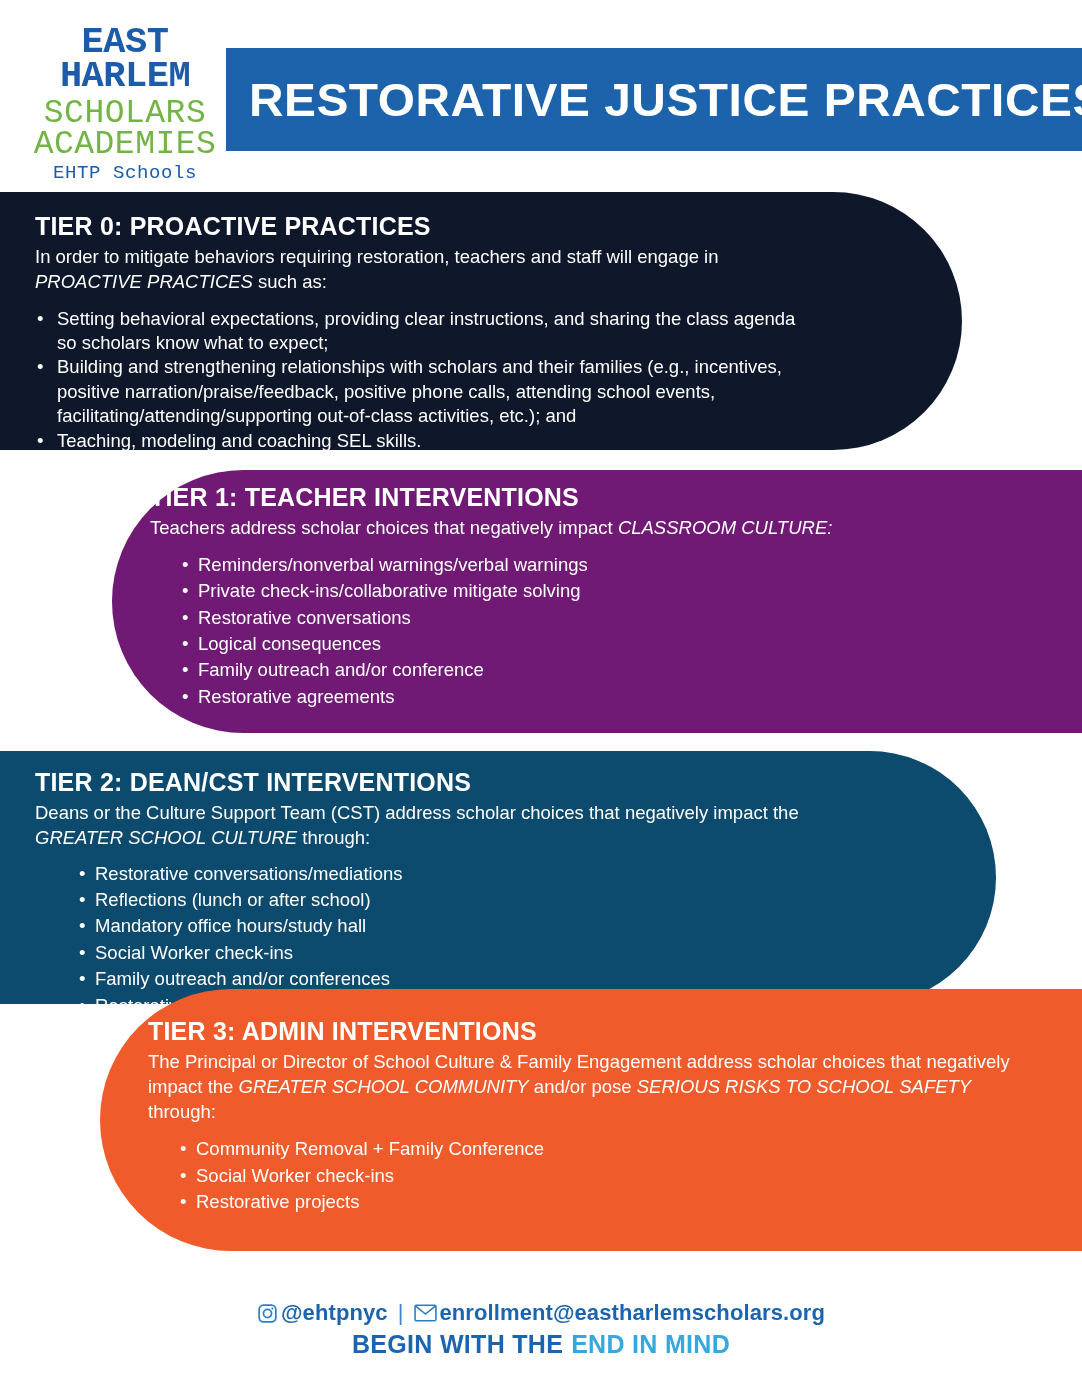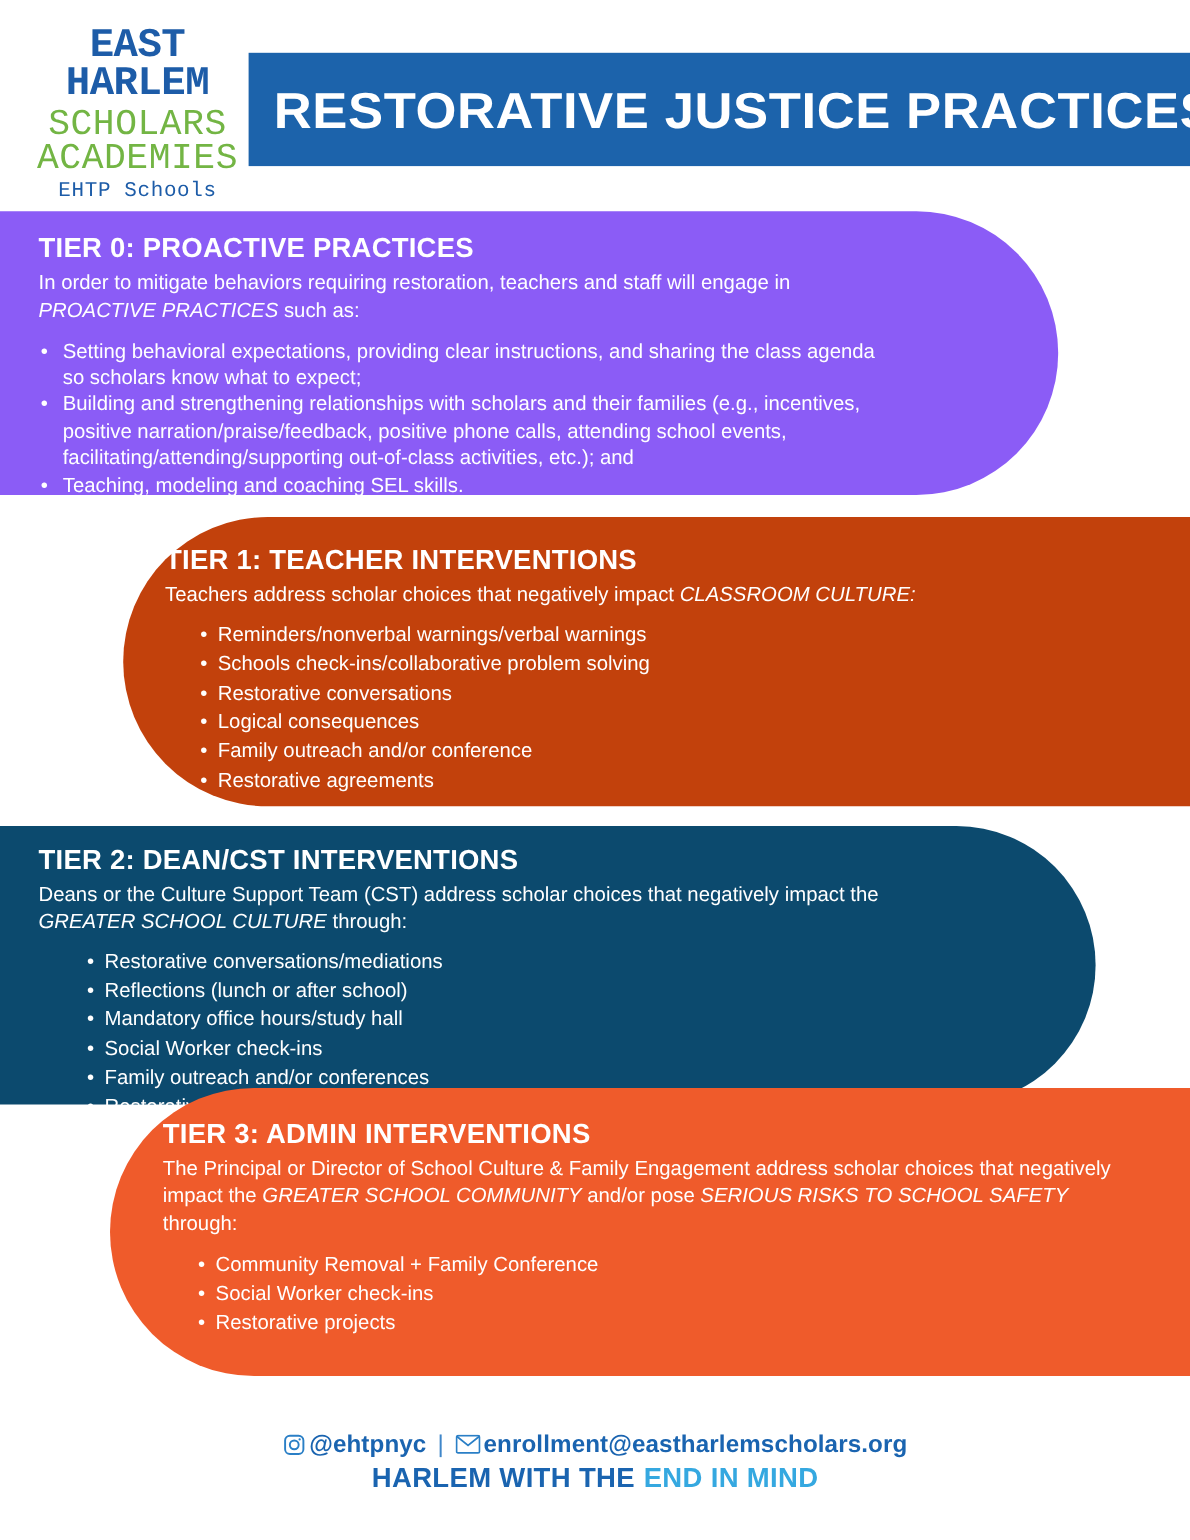--- a/index.html
+++ b/index.html
@@ -115,36 +115,36 @@
     left: 2px;
     top: 0;
   }
 
   
   #tier0 {
     left: 0px;
     top: 192px;
     width: 962px;
     height: 258px;
-    background: #8b5cf6;
+    background: #0f172a;
     border-radius: 0 129px 129px 0;
     padding: 20px 150px 10px 35px;
   }
   #tier0 ul li { padding-left: 22px; margin-bottom: 0px; }
   #tier0 ul { margin-top: 12px; }
 
   
   #tier1 {
     left: 112px;
     top: 470px;
     width: 970px;
     height: 263px;
-    background: #c2410c;
+    background: #701a75;
     border-radius: 132px 0 0 132px;
-    padding: 25px 40px 10px 38px;
+    padding: 13px 40px 10px 38px;
   }
   #tier1 ul { margin-top: 12px; margin-left: 30px; }
   #tier1 ul li { margin-bottom: 2px; }
 
   
   #tier2 {
     left: 0px;
     top: 751px;
     width: 996px;
     height: 253px;
@@ -224,21 +224,21 @@
     <li><span class="bullet">•</span><span>Building and strengthening relationships with scholars and their families (e.g., incentives, positive narration/praise/feedback, positive phone calls, attending school events, facilitating/attending/supporting out-of-class activities, etc.); and</span></li>
     <li><span class="bullet">•</span><span>Teaching, modeling and coaching SEL skills.</span></li>
   </ul>
 </div>
 
 <div class="panel" id="tier1">
   <div class="tier-title">TIER 1: TEACHER INTERVENTIONS</div>
   <p class="tier-intro"><span>Teachers address scholar choices that negatively impact </span><b>CLASSROOM CULTURE:</b><span></span></p>
   <ul>
     <li><span class="bullet">•</span><span>Reminders/nonverbal warnings/verbal warnings</span></li>
-    <li><span class="bullet">•</span><span>Schools check-ins/collaborative problem solving</span></li>
+    <li><span class="bullet">•</span><span>Private check-ins/collaborative mitigate solving</span></li>
     <li><span class="bullet">•</span><span>Restorative conversations</span></li>
     <li><span class="bullet">•</span><span>Logical consequences</span></li>
     <li><span class="bullet">•</span><span>Family outreach and/or conference</span></li>
     <li><span class="bullet">•</span><span>Restorative agreements</span></li>
   </ul>
 </div>
 
 <div class="panel" id="tier2">
   <div class="tier-title">TIER 2: DEAN/CST INTERVENTIONS</div>
   <p class="tier-intro"><span>Deans or the Culture Support Team (CST) address scholar choices that negatively impact the </span><b>GREATER SCHOOL CULTURE</b><span> through:</span></p>
@@ -277,16 +277,16 @@
     <span class="footer-icon">
       <svg width="23" height="18" viewBox="0 0 26 20" fill="none" stroke="#2a7fc6" stroke-width="1.8">
         <rect x="1.2" y="1.2" width="23.6" height="17.6" rx="1.5"></rect>
         <path d="M1.6 2L13 11.2L24.4 2"></path>
       </svg>
     </span>
     <span>enrollment@eastharlemscholars.org</span>
   </div>
 
   <div class="footer-tagline">
-    <span class="tag-a">HARLEM WITH THE</span><span class="tag-b">END IN MIND</span>
+    <span class="tag-a">BEGIN WITH THE</span><span class="tag-b">END IN MIND</span>
   </div>
 
 </div>
 
 </body></html>

